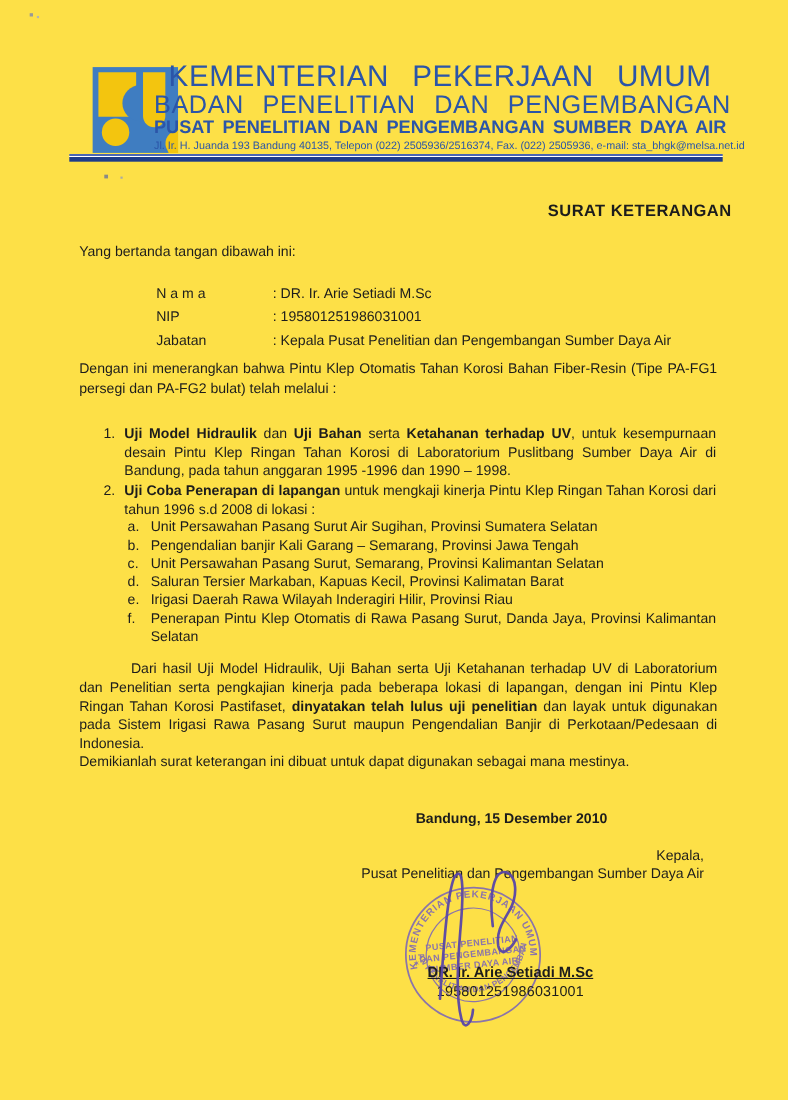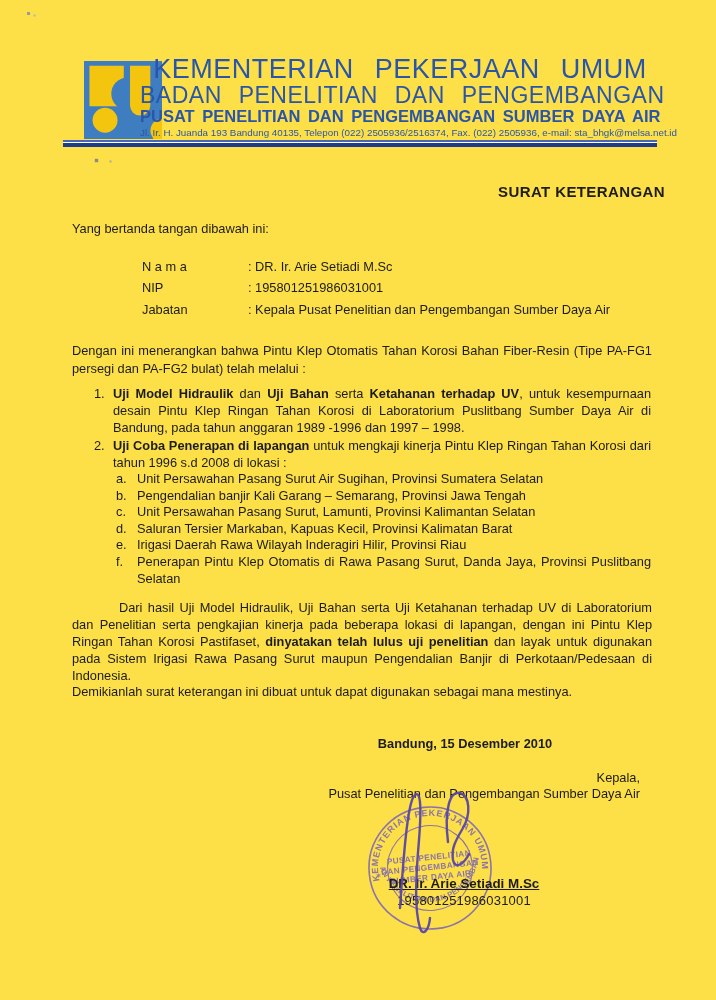--- a/index.html
+++ b/index.html
@@ -20,21 +20,21 @@
   .rule{position:absolute;left:63px;top:140px;width:594px;height:7px;
     background:linear-gradient(#4a66b4 0 2px,#ffffff 2px 3px,#1d3c8a 3px 7px);}
   
   .doc-title{position:absolute;left:25px;top:183px;width:640px;text-align:right;
     font-size:15px;font-weight:700;letter-spacing:.4px;}
   .intro{position:absolute;left:72px;top:221px;font-size:12.8px;}
   .who{position:absolute;left:142px;top:256px;font-size:12.8px;line-height:21.4px;}
   .wrow{display:flex;}
   .wlabel{width:106px;}
   .p{position:absolute;left:72px;width:580px;font-size:12.8px;line-height:17.5px;text-align:justify;}
-  .p1{top:342px;}
+  .p1{top:326px;}
   .closing{top:599px;line-height:17px;text-indent:47px;}
   .final{position:absolute;left:72px;top:684px;font-size:12.8px;}
   .list{position:absolute;left:94px;top:385px;width:557px;font-size:12.8px;line-height:17.2px;}
   .li{display:flex;}
   .num{width:19px;flex:none;}
   .itext{flex:1;text-align:justify;}
   .sublist{margin-left:22px;line-height:16.6px;}
   .sub{display:flex;}
   .let{width:21px;flex:none;}
   .stext{flex:1;text-align:justify;}
@@ -93,50 +93,50 @@
       <span class="wlabel">Jabatan</span>
       <span class="wval">: Kepala Pusat Penelitian dan Pengembangan Sumber Daya Air</span>
     </div>
   </div>
 
   <div class="p p1">Dengan ini menerangkan bahwa Pintu Klep Otomatis Tahan Korosi  Bahan Fiber-Resin (Tipe PA-FG1 persegi dan PA-FG2 bulat) telah melalui :</div>
 
   <div class="list">
     <div class="li">
       <span class="num">1.</span>
-      <span class="itext"><b>Uji Model Hidraulik</b><span> dan </span><b>Uji Bahan</b><span> serta </span><b>Ketahanan terhadap UV</b><span>, untuk kesempurnaan desain Pintu Klep Ringan Tahan Korosi di Laboratorium Puslitbang Sumber Daya Air di Bandung, pada tahun anggaran 1989 -1996 dan 1997 – 1998.</span></span>
+      <span class="itext"><b>Uji Model Hidraulik</b><span> dan </span><b>Uji Bahan</b><span> serta </span><b>Ketahanan terhadap UV</b><span>, untuk kesempurnaan desain Pintu Klep Ringan Tahan Korosi di Laboratorium Puslitbang Sumber Daya Air di Bandung, pada tahun anggaran 1995 -1996 dan 1990 – 1998.</span></span>
     </div>
     <div class="li">
       <span class="num">2.</span>
       <span class="itext"><b>Uji Coba Penerapan  di lapangan</b><span> untuk mengkaji kinerja Pintu Klep Ringan Tahan Korosi dari tahun 1996 s.d 2008 di lokasi :</span></span>
     </div>
     <div class="sublist">
       <div class="sub">
         <span class="let">a.</span>
         <span class="stext">Unit Persawahan Pasang Surut Air Sugihan, Provinsi Sumatera Selatan</span>
       </div>
       <div class="sub">
         <span class="let">b.</span>
         <span class="stext">Pengendalian banjir Kali Garang – Semarang, Provinsi Jawa Tengah</span>
       </div>
       <div class="sub">
         <span class="let">c.</span>
-        <span class="stext">Unit Persawahan Pasang Surut, Lamunti, Provinsi Kalimantan Selatan</span>
+        <span class="stext">Unit Persawahan Pasang Surut, Semarang, Provinsi Kalimantan Selatan</span>
       </div>
       <div class="sub">
         <span class="let">d.</span>
         <span class="stext">Saluran Tersier Markaban, Kapuas Kecil, Provinsi Kalimatan Barat</span>
       </div>
       <div class="sub">
         <span class="let">e.</span>
         <span class="stext">Irigasi Daerah Rawa Wilayah Inderagiri Hilir, Provinsi Riau</span>
       </div>
       <div class="sub">
         <span class="let">f.</span>
-        <span class="stext">Penerapan Pintu Klep Otomatis di Rawa Pasang Surut, Danda Jaya, Provinsi Puslitbang Selatan</span>
+        <span class="stext">Penerapan Pintu Klep Otomatis di Rawa Pasang Surut, Danda Jaya, Provinsi Kalimantan Selatan</span>
       </div>
     </div>
   </div>
 
   <div class="p closing"><span>Dari hasil Uji Model Hidraulik, Uji Bahan serta Uji Ketahanan terhadap UV di Laboratorium dan Penelitian serta pengkajian kinerja pada beberapa lokasi di lapangan, dengan ini Pintu Klep Ringan Tahan Korosi Pastifaset, </span><b>dinyatakan telah lulus uji penelitian</b><span> dan layak untuk digunakan pada Sistem Irigasi Rawa Pasang Surut maupun Pengendalian Banjir di Perkotaan/Pedesaan di Indonesia.</span></div>
   <div class="final">Demikianlah surat keterangan ini dibuat untuk dapat digunakan sebagai mana mestinya.</div>
 
   <div class="date">Bandung, 15 Desember 2010</div>
   <div class="kepala">
     <div>Kepala,</div>

